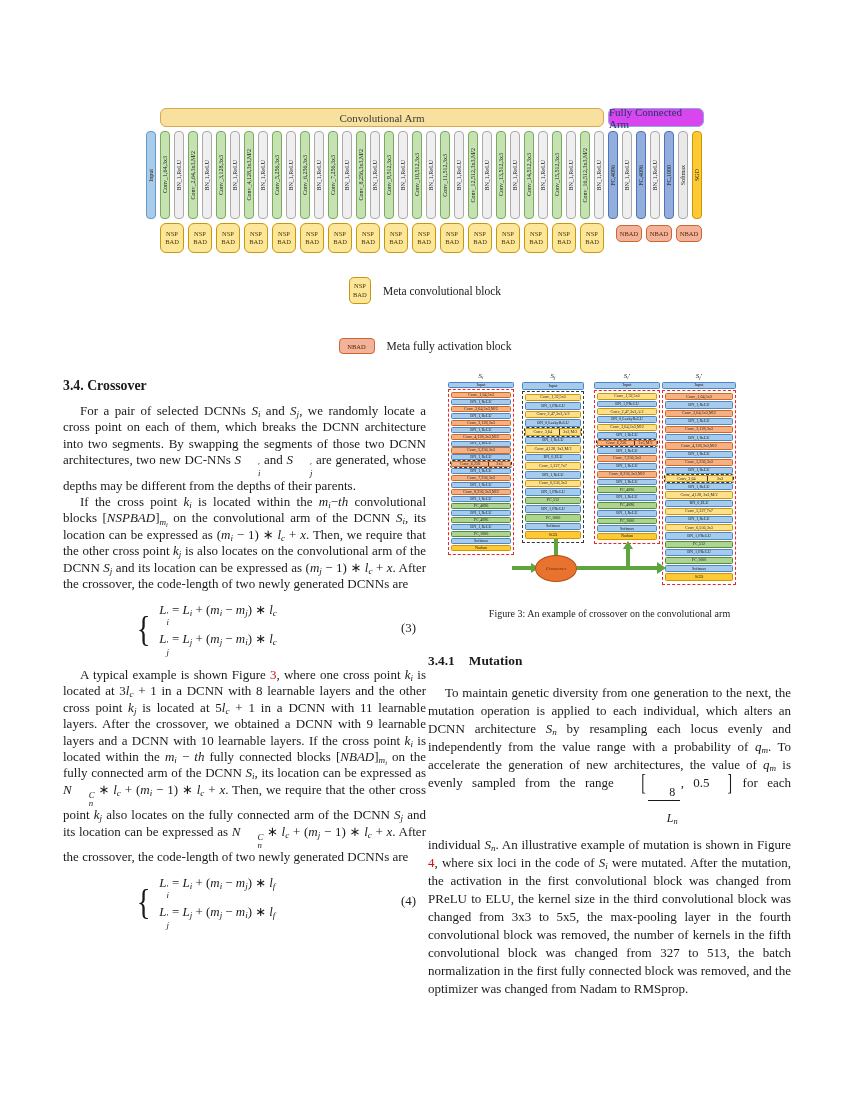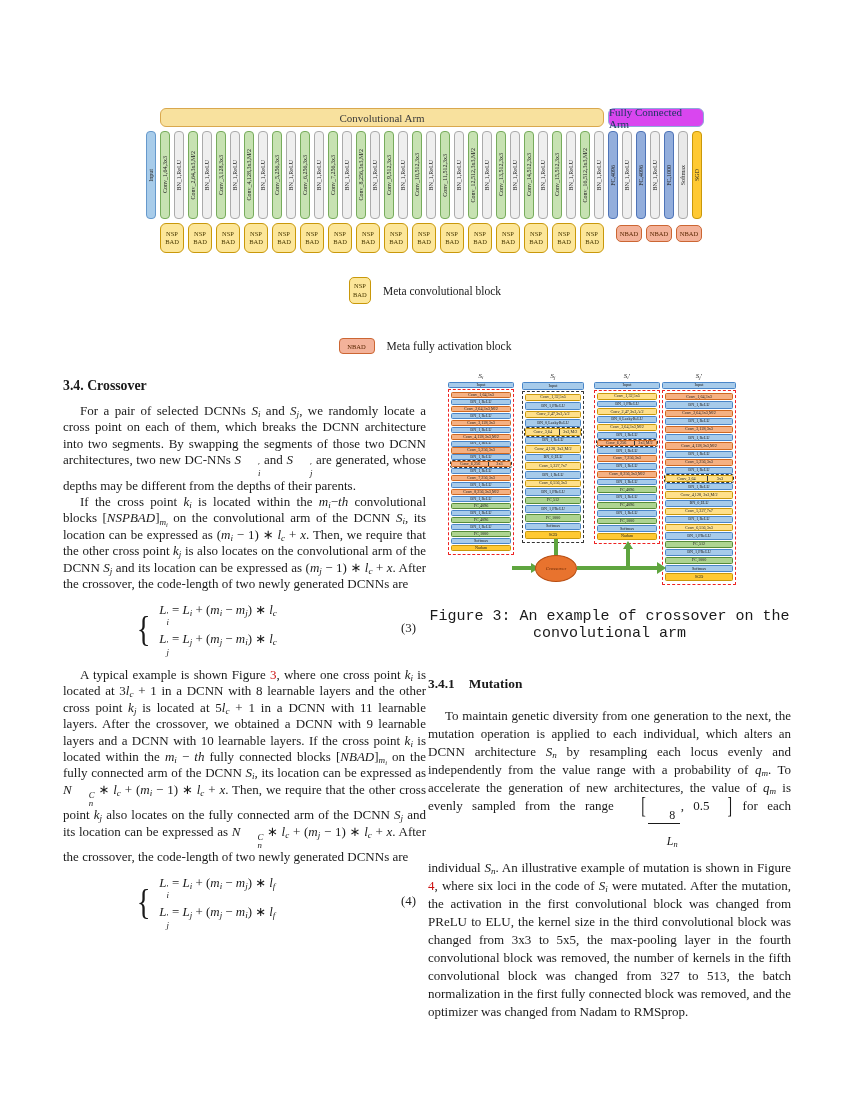--- a/index.html
+++ b/index.html
@@ -91,21 +91,21 @@
   .blk.boxed { outline:1px dashed #333; outline-offset:0.5px; }
   .blk .splitwrap { display:flex; width:100%; height:100%; align-items:center; }
   .blk .mainlab { flex:1; text-align:center; }
   .blk .splitchip { width:38%; height:100%; display:flex; align-items:center; justify-content:center;
                     border-left:0.5px dashed #333; }
   .crossover-ellipse { position:absolute; left:93px; top:183px; width:42px; height:27px;
                        background:#E8732E; border:1px solid #B84E12; border-radius:50%;
                        display:flex; align-items:center; justify-content:center;
                        font-size:5px; color:#6b2a05; z-index:3; }
   .fig3svg { position:absolute; left:0; top:0; width:330px; height:232px; z-index:2; }
-  .fig3-caption { text-align:center; font-size:15px; margin-top:4px; margin-bottom:34px;font-family:Liberation Mono, monospace; }
+  .fig3-caption { text-align:center; font-size:10px; margin-top:4px; margin-bottom:34px; }
   .mut-head { margin-bottom:15px; }
 </style>
 </head>
 <body>
 
 <div class="page">
 
   <div class="fig2">
     <div class="fig2-top">
       <div class="input-slot" id="fig2-input-slot">

